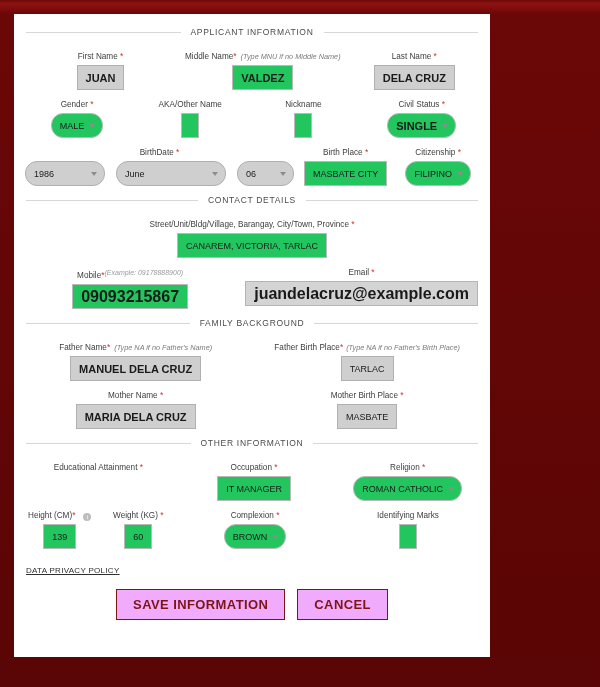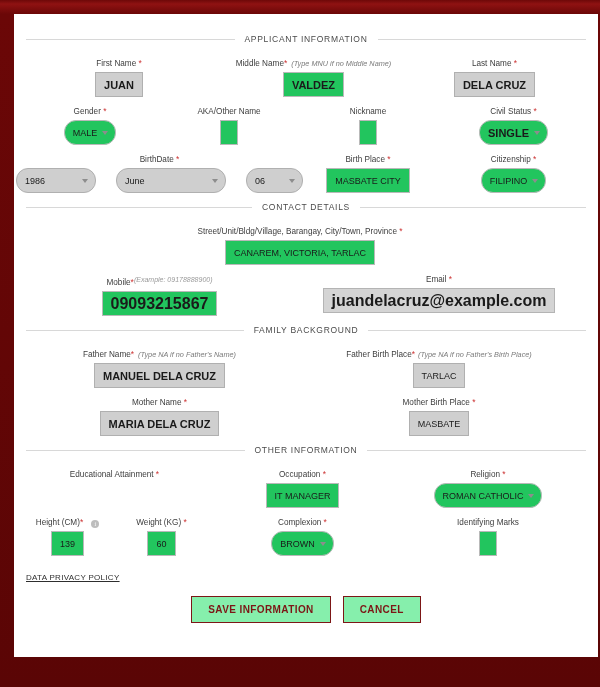--- a/index.html
+++ b/index.html
@@ -9,23 +9,23 @@
     background: #5a0505;
     font-family: "Liberation Sans", sans-serif;
   }
   #frame {
     width: 600px; height: 687px;
     background: linear-gradient(180deg,#6e0808 0%,#8f1212 4px,#6b0707 14px,#5a0505 100%);
     padding: 14px 14px 30px 14px;
   }
   #page {
     background: #ffffff;
-    width: 584px;
+    width: 476px;
     height: 643px;
-    padding: 14px 12px 6px 12px;
+    padding: 7px 12px 6px 12px;
     overflow: hidden;
     position: relative;
   }
 
   
   .section-head {
     display: flex; align-items: center;
     gap: 10px;
     margin: 6px 0 14px 0;
   }
@@ -85,22 +85,22 @@
   
   .privacy-wrap { text-align: left; margin-top: 10px; }
   .privacy {
     font-size: 8px; color: #2e2e2e; text-decoration: underline;
     letter-spacing: .3px; cursor: pointer;
   }
   .btns { display: flex; justify-content: center; gap: 12px; margin-top: 12px; }
   .btn {
     border: 1px solid #7c1616;
     color: #7c1616;
-    background: #86efac;
-    font-size: 10px; font-weight: bold;
+    background: #f0abfc;
+    font-size: 13px; font-weight: bold;
     letter-spacing: .4px;
     padding: 7px 16px;
     cursor: pointer;
     font-family: "Liberation Sans", sans-serif;
   }
 </style>
 </head>
 <body>
 
 <div id="frame">
@@ -167,21 +167,21 @@
       </div>
     </div>
   </div>
 
   <div class="row">
     <div class="fld" style="width:267px;margin-right:11px">
       <div class="lbl">
         <span>BirthDate</span>
         <span class="req">*</span>
       </div>
-      <div style="display:flex;gap:20px">
+      <div style="display:flex;gap:11px">
         <div class="inp filled sel" style="width:80px">
           <span>1986</span>
           <span class="caret"></span>
         </div>
         <div class="inp filled sel" style="width:110px">
           <span>June</span>
           <span class="caret"></span>
         </div>
         <div class="inp filled sel" style="width:57px">
           <span>06</span>

